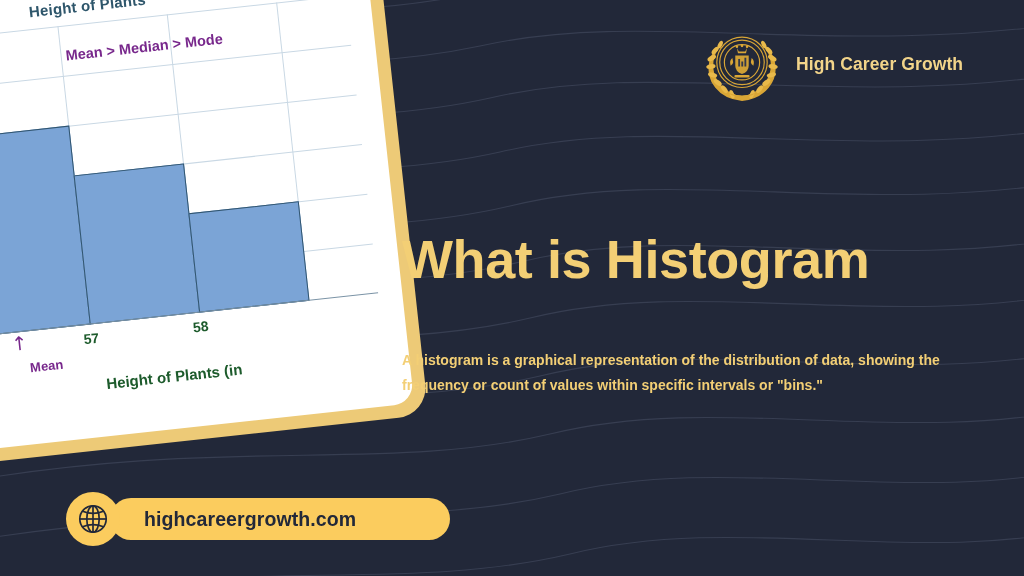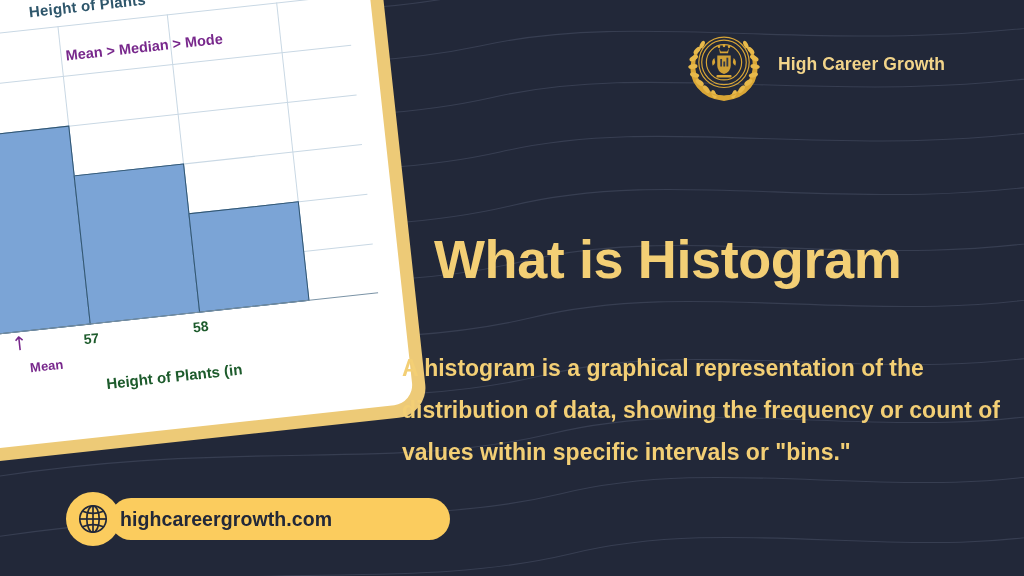--- a/index.html
+++ b/index.html
@@ -147,21 +147,21 @@
     position: absolute;
     font-size: 15px;
     font-weight: bold;
     color: #1d5b2c;
     white-space: nowrap;
   }
 
   
   #logo-block {
     position: absolute;
-    left: 682px;
+    left: 700px;
     top: 22px;
     display: flex;
     align-items: center;
     gap: 12px;
   }
   #logo-crest { width: 84px; height: 84px; flex: 0 0 84px; }
   #logo-text {
     font-size: 17.5px;
     font-weight: bold;
     line-height: 1.42;
@@ -172,29 +172,28 @@
   
   #headline {
     position: absolute;
     left: 402px;
     top: 228px;
     font-size: 54px;
     font-weight: bold;
     color: #f3cf75;
     letter-spacing: -0.4px;
     white-space: nowrap;
-    margin-left: 32px;
   }
 
   #paragraph {
     position: absolute;
     left: 402px;
     top: 348px;
     width: 600px;
-    font-size: 23px;
+    font-size: 14px;
     font-weight: bold;
     line-height: 1.82;
     color: #f3cf75;
   }
 
   
   #site-pill {
     position: absolute;
     left: 66px;
     top: 492px;
@@ -217,20 +216,21 @@
     height: 54px;
     border-radius: 50%;
     background: #fbcc5e;
     display: flex;
     align-items: center;
     justify-content: center;
     flex: 0 0 54px;
   }
   #site-url {
     position: relative;
+    margin-left: 24px;
     font-size: 19.5px;
     font-weight: bold;
     color: #222839;
     letter-spacing: .1px;
   }
 </style>
 </head>
 <body>
 
 <div id="slide">

